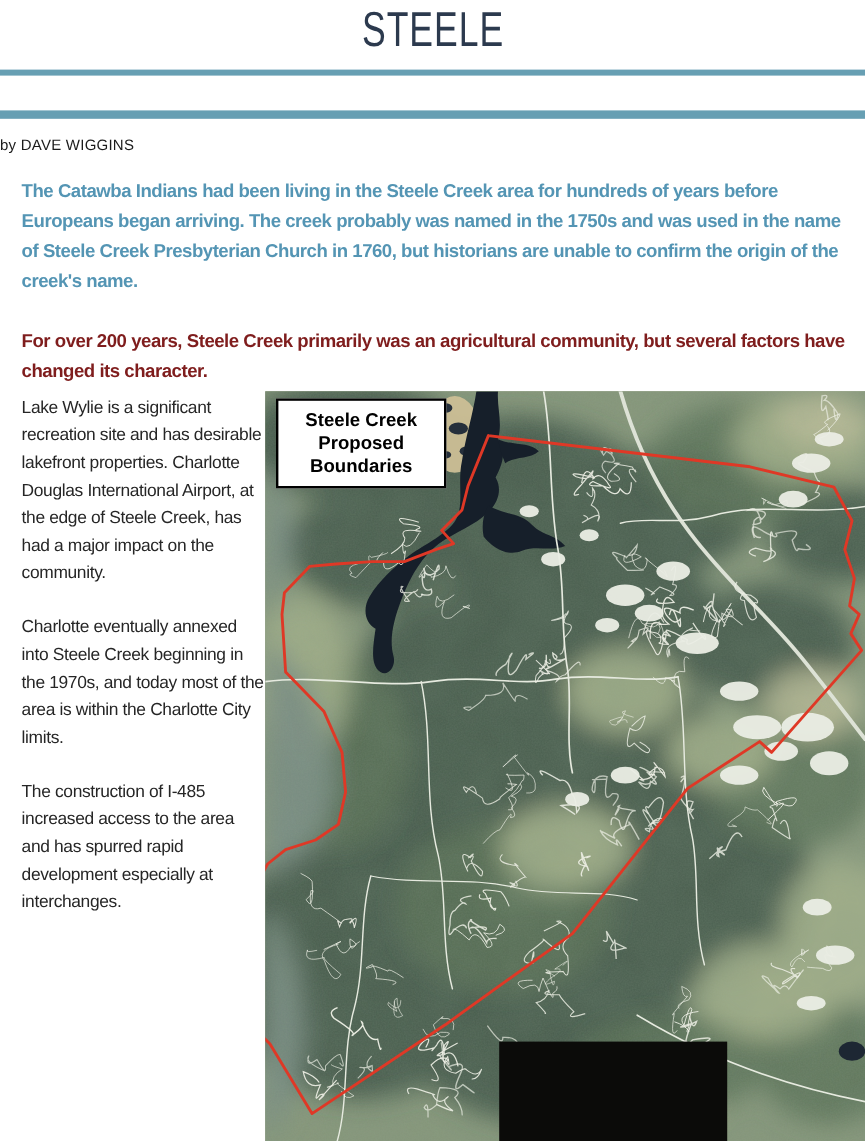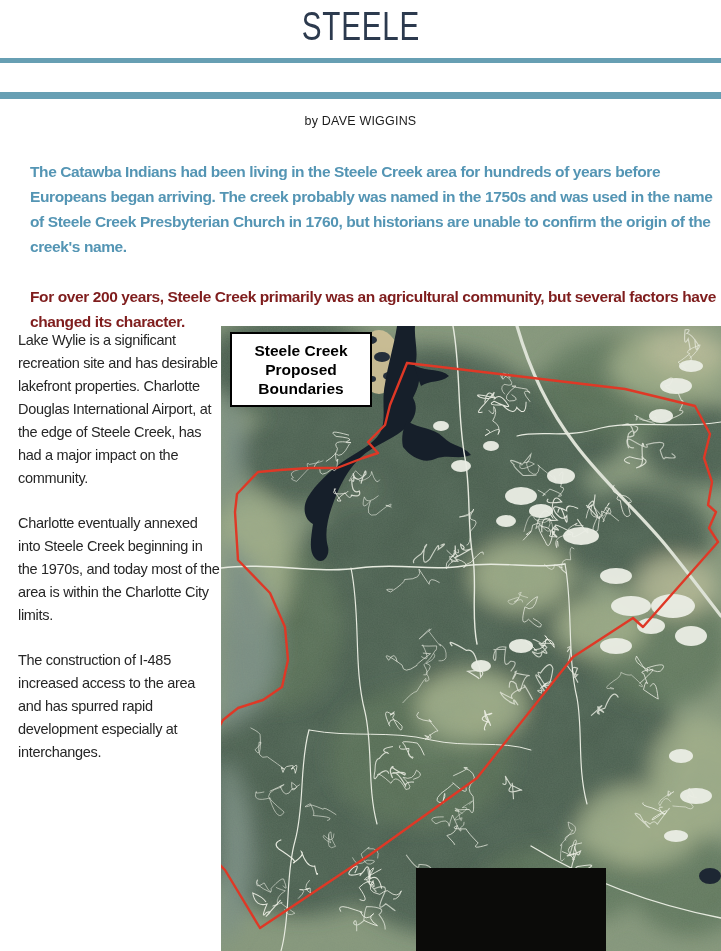--- a/index.html
+++ b/index.html
@@ -21,25 +21,25 @@
   .bar-bottom{top:92px;height:7px;}
   .title-row{position:absolute;top:52px;left:0;width:100%;text-align:center;z-index:2;}
   .title-wrap{display:inline-block;background:#fff;padding:0 14px;}
   h1.title{margin:0;display:inline-block;font-size:41px;line-height:46px;font-weight:700;
            letter-spacing:-1px;transform:scaleY(1.02);
            background:linear-gradient(100deg,#4d8099 0%,#32505f 14%,#55879e 30%,
                       #73a7b4 42%,#33525f 55%,#5c93a8 68%,#86b7c0 78%,#44718a 88%,#2e4c5e 100%);
            -webkit-background-clip:text;background-clip:text;color:transparent;}
 
   
-  .byline{position:absolute;top:114px;left:0;width:100%;text-align:center;
+  .byline{position:absolute;top:114px;left:0;width:100%;
           font-size:12.5px;color:#1b1b1b;letter-spacing:.2px;}
 
   
-  .blue-bold{position:absolute;left:18px;width:692px;margin:12px;font-weight:700;
+  .blue-bold{position:absolute;left:18px;width:692px;margin:0;font-weight:700;
              font-size:15.5px;line-height:25px;letter-spacing:-.4px;}
   .lead{top:147px;}
   .subhead{top:272px;}
   .para-dark{position:absolute;left:18px;top:229px;width:695px;margin:0;
              font-size:13.4px;line-height:21px;letter-spacing:-.3px;color:#262626;}
   .leftcol{position:absolute;left:18px;top:329px;width:202px;color:#262626;}
   .leftcol p{margin:0 0 22px 0;font-size:14.5px;line-height:23px;letter-spacing:-.3px;}
 
   
   .map{position:absolute;left:221px;top:326px;width:500px;height:803px;margin:0;

